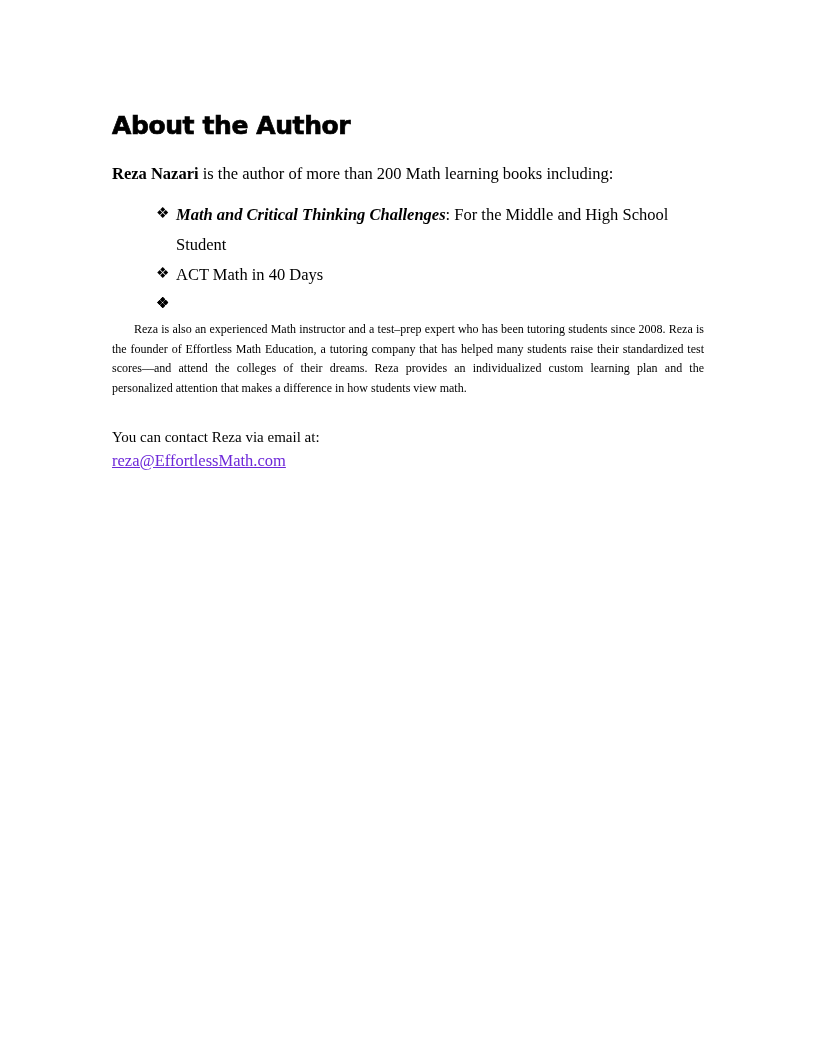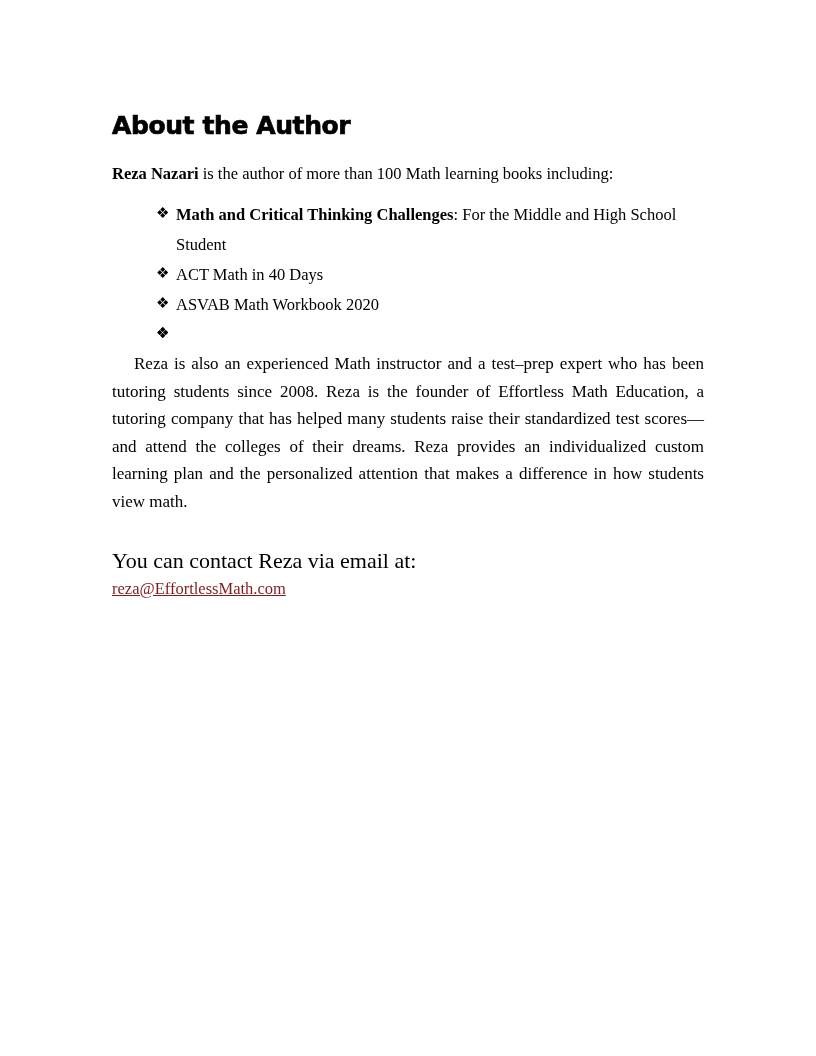--- a/index.html
+++ b/index.html
@@ -62,55 +62,56 @@
   }
   .book-list li .bullet {
     position: absolute;
     left: 44px;
     top: 0;
     font-size: 15px;
     line-height: 1.82;
   }
   .book-list li .strong {
     font-weight: bold;
+    font-style: italic;
   }
   .body-para {
-    font-size: 17px;
+    font-size: 12px;
     line-height: 1.62;
     text-align: justify;
     margin: 30px 0 0 0;
     text-indent: 22px;
   }
   .contact-para {
-    font-size: 22px;
+    font-size: 15px;
     line-height: 1.5;
     margin: 28px 0 0 0;
   }
   .email-link {
     font-size: 16.5px;
-    color: #7f1d1d;
+    color: #6d28d9;
     text-decoration: underline;
     display: inline-block;
     margin-top: 2px;
   }
 </style>
 </head>
 <body>
 
 <div class="page">
   <div class="content">
 
     <h1 class="doc-title">About the Author</h1>
 
-    <p class="intro-line"><span class="bold">Reza Nazari</span><span> is the author of more than 100 Math learning books including:</span></p>
+    <p class="intro-line"><span class="bold">Reza Nazari</span><span> is the author of more than 200 Math learning books including:</span></p>
 
     <ul class="book-list">
       <li><span class="bullet">❖</span><span class="strong">Math and Critical Thinking Challenges</span><span>: For the Middle and High School Student</span></li>
       <li><span class="bullet">❖</span><span>ACT Math in 40 Days</span></li>
-      <li><span class="bullet">❖</span><span>ASVAB Math Workbook 2020</span></li>
+      <li><span class="bullet">❖</span></li>
       <li><span class="bullet">❖</span></li>
       <li><span class="bullet">❖</span></li>
     </ul>
 
     <p class="body-para">Reza is also an experienced Math instructor and a test–prep expert who has been tutoring students since 2008. Reza is the founder of Effortless Math Education, a tutoring company that has helped many students raise their standardized test scores––and attend the colleges of their dreams. Reza provides an individualized custom learning plan and the personalized attention that makes a difference in how students view math.</p>
 
     <p class="contact-para">You can contact Reza via email at:</p>
     <a class="email-link" href="#">reza@EffortlessMath.com</a>
 
   </div>

